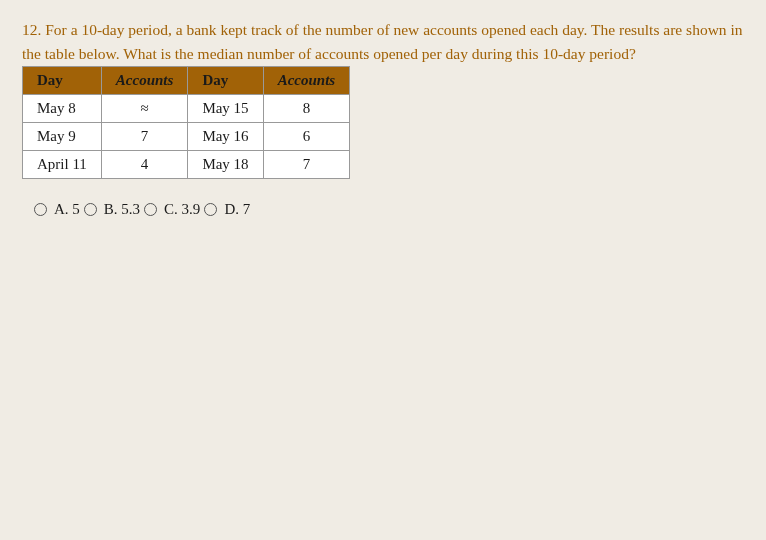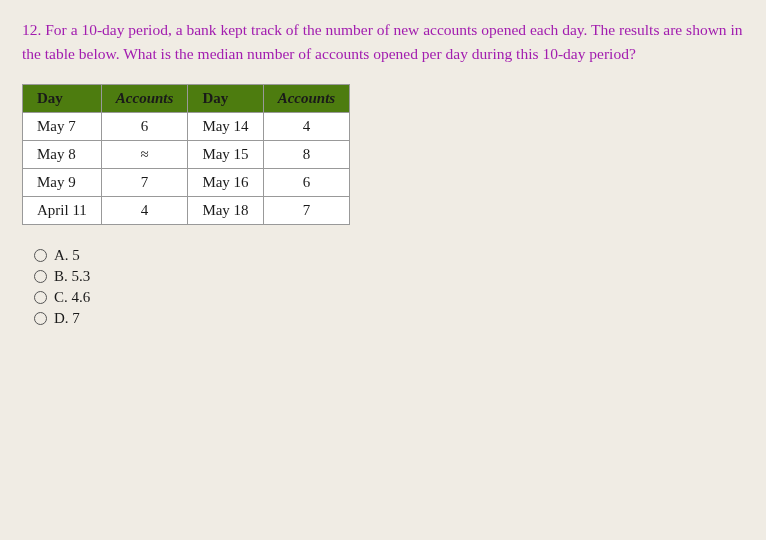--- a/index.html
+++ b/index.html
@@ -20,37 +20,36 @@
       overflow: hidden;
     }
 
     .container {
       width: 100%;
     }
 
     .question-text {
       font-size: 15.5px;
       line-height: 1.55;
-      color: #a21caf;
-      margin-bottom: 18px;
+      color: #a16207;
     }
 
     .table-wrapper {
       display: flex;
       margin-bottom: 22px;
     }
 
     table {
       border-collapse: collapse;
       font-size: 15px;
       color: #1a1a1a;
     }
 
     table th {
-      background-color: #4d7c0f;
+      background-color: #a16207;
       border: 1.5px solid #999;
       padding: 5px 14px;
       font-weight: bold;
       text-align: left;
       font-family: Georgia, serif;
     }
 
     table td {
       border: 1.5px solid #999;
       padding: 5px 14px;
@@ -62,21 +61,21 @@
       text-align: center;
     }
 
     table th.accounts-col {
       text-align: left;
       font-style: italic;
     }
 
     .options {
       display: flex;
-      flex-direction: column;
+      flex-direction: row;
       gap: 4px;
       padding-left: 12px;
       font-size: 15px;
       color: #1a1a1a;
     }
 
     .option-item {
       display: flex;
       align-items: center;
       gap: 7px;
@@ -111,26 +110,20 @@
       <thead>
         <tr>
           <th>Day</th>
           <th class="accounts-col">Accounts</th>
           <th>Day</th>
           <th class="accounts-col">Accounts</th>
         </tr>
       </thead>
       <tbody>
         <tr>
-          <td>May 7</td>
-          <td class="accounts-col">6</td>
-          <td>May 14</td>
-          <td class="accounts-col">4</td>
-        </tr>
-        <tr>
           <td>May 8</td>
           <td class="accounts-col">≈</td>
           <td>May 15</td>
           <td class="accounts-col">8</td>
         </tr>
         <tr>
           <td>May 9</td>
           <td class="accounts-col">7</td>
           <td>May 16</td>
           <td class="accounts-col">6</td>
@@ -149,20 +142,20 @@
     <div class="option-item">
       <span class="radio-circle"></span>
       <span class="option-label">A. 5</span>
     </div>
     <div class="option-item">
       <span class="radio-circle"></span>
       <span class="option-label">B. 5.3</span>
     </div>
     <div class="option-item">
       <span class="radio-circle"></span>
-      <span class="option-label">C. 4.6</span>
+      <span class="option-label">C. 3.9</span>
     </div>
     <div class="option-item">
       <span class="radio-circle"></span>
       <span class="option-label">D. 7</span>
     </div>
   </div>
 </div>
 
 </body></html>

